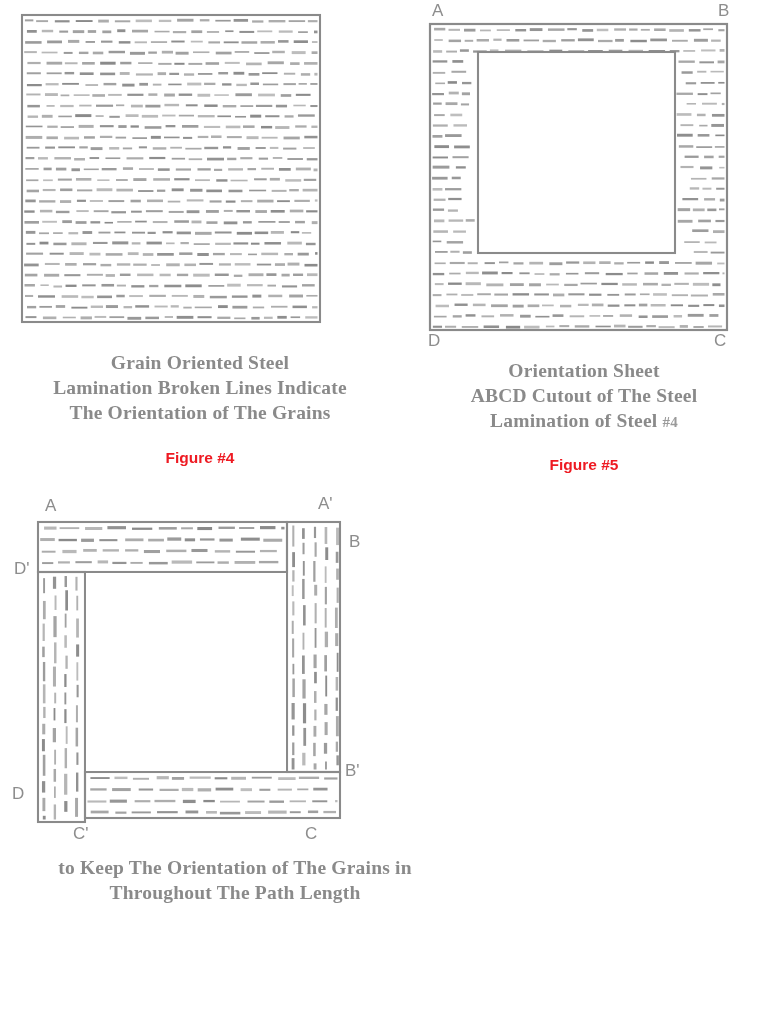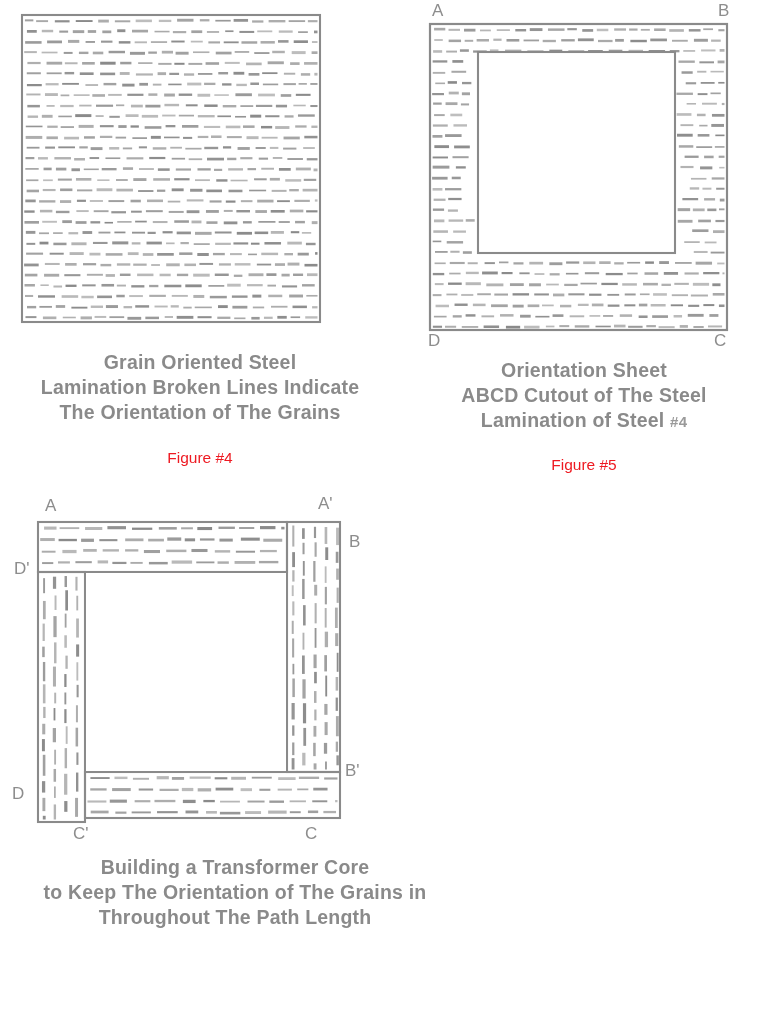--- a/index.html
+++ b/index.html
@@ -31,21 +31,21 @@
   #figure5-block { left: 400px; top: 0; width: 368px; height: 480px; }
   #figure6-block { left: 0;   top: 485px; width: 470px; height: 545px; }
 
   .fig-canvas { position: absolute; left: 0; top: 0; }
 
   
   .caption {
     position: absolute;
     text-align: center;
     color: #8a8a8a;
-    font-family: Liberation Sans, sans-serif;
+    font-family: Liberation Serif, serif;
     font-weight: bold;
     font-size: 19.5px;
     line-height: 25px;
     letter-spacing: 0.2px;
     white-space: nowrap;
   }
   .caption .small-ref {
     font-size: 15px;
     font-weight: bold;
     color: #9a9a9a;
@@ -53,21 +53,21 @@
 
   #figure4-caption { left: 0;   top: 350px; width: 400px; }
   #figure5-caption { left: 400px; top: 358px; width: 368px; }
   #figure6-caption { left: 0;   top: 855px; width: 470px; }
 
   .fig-number {
     position: absolute;
     text-align: center;
     color: #ee1a22;
     font-family: "Liberation Sans", sans-serif;
-    font-weight: normal;
+    font-weight: bold;
     font-size: 15.5px;
     white-space: nowrap;
   }
   #figure4-number { left: 0;   top: 449px; width: 400px; }
   #figure5-number { left: 400px; top: 456px; width: 368px; }
   #figure6-number { left: 0;   top: 984px; width: 470px; }
 
   
   .vertex-label {
     position: absolute;
@@ -1083,21 +1083,20 @@
         <line x1="76.94922633198985" y1="220.26354963697656" x2="76.94922633198985" y2="237.32040991556846" stroke="#8a8a8a" stroke-width="2.0331517459234" stroke-linecap="butt" opacity="0.6857259050643658"></line>
         <line x1="76.83870761417258" y1="242.68678348068926" x2="76.83870761417258" y2="261.4585334771818" stroke="#8a8a8a" stroke-width="2.5694880036308847" stroke-linecap="butt" opacity="0.7648713887738396"></line>
         <line x1="77.41217805792678" y1="267.4591291829101" x2="77.41217805792678" y2="279.87992473918933" stroke="#8a8a8a" stroke-width="2.0689881135472046" stroke-linecap="butt" opacity="0.9019238607734088"></line>
         <line x1="77.17900478878478" y1="287.54530494629176" x2="77.17900478878478" y2="306.62629299529647" stroke="#8a8a8a" stroke-width="2.3936216619581088" stroke-linecap="butt" opacity="0.9378832044023477"></line>
         <line x1="76.54345018872687" y1="312.88091782015783" x2="76.54345018872687" y2="331.86601582395184" stroke="#8a8a8a" stroke-width="2.9797023451047497" stroke-linecap="butt" opacity="0.742444956392257"></line>
         <rect x="38" y="87" width="47" height="250" fill="none" stroke="#8a8a8a" stroke-width="2.1"></rect>
         <rect x="85" y="87" width="202" height="200" fill="#ffffff" stroke="#8a8a8a" stroke-width="2"></rect>
       </svg>
   </div>
   <div class="caption" id="figure6-caption">
-    <div>Building a Transformer Core</div>
     <div>to Keep The Orientation of The Grains in</div>
     <div>Throughout The Path Length</div>
   </div>
 
   <div id="vertex-layer">
       <div class="vertex-label" style="left: 432px; top: 2px;">A</div>
       <div class="vertex-label" style="left: 718px; top: 2px;">B</div>
       <div class="vertex-label" style="left: 428px; top: 332px;">D</div>
       <div class="vertex-label" style="left: 714px; top: 332px;">C</div>
       <div class="vertex-label" style="left: 45px; top: 497px;">A</div>

